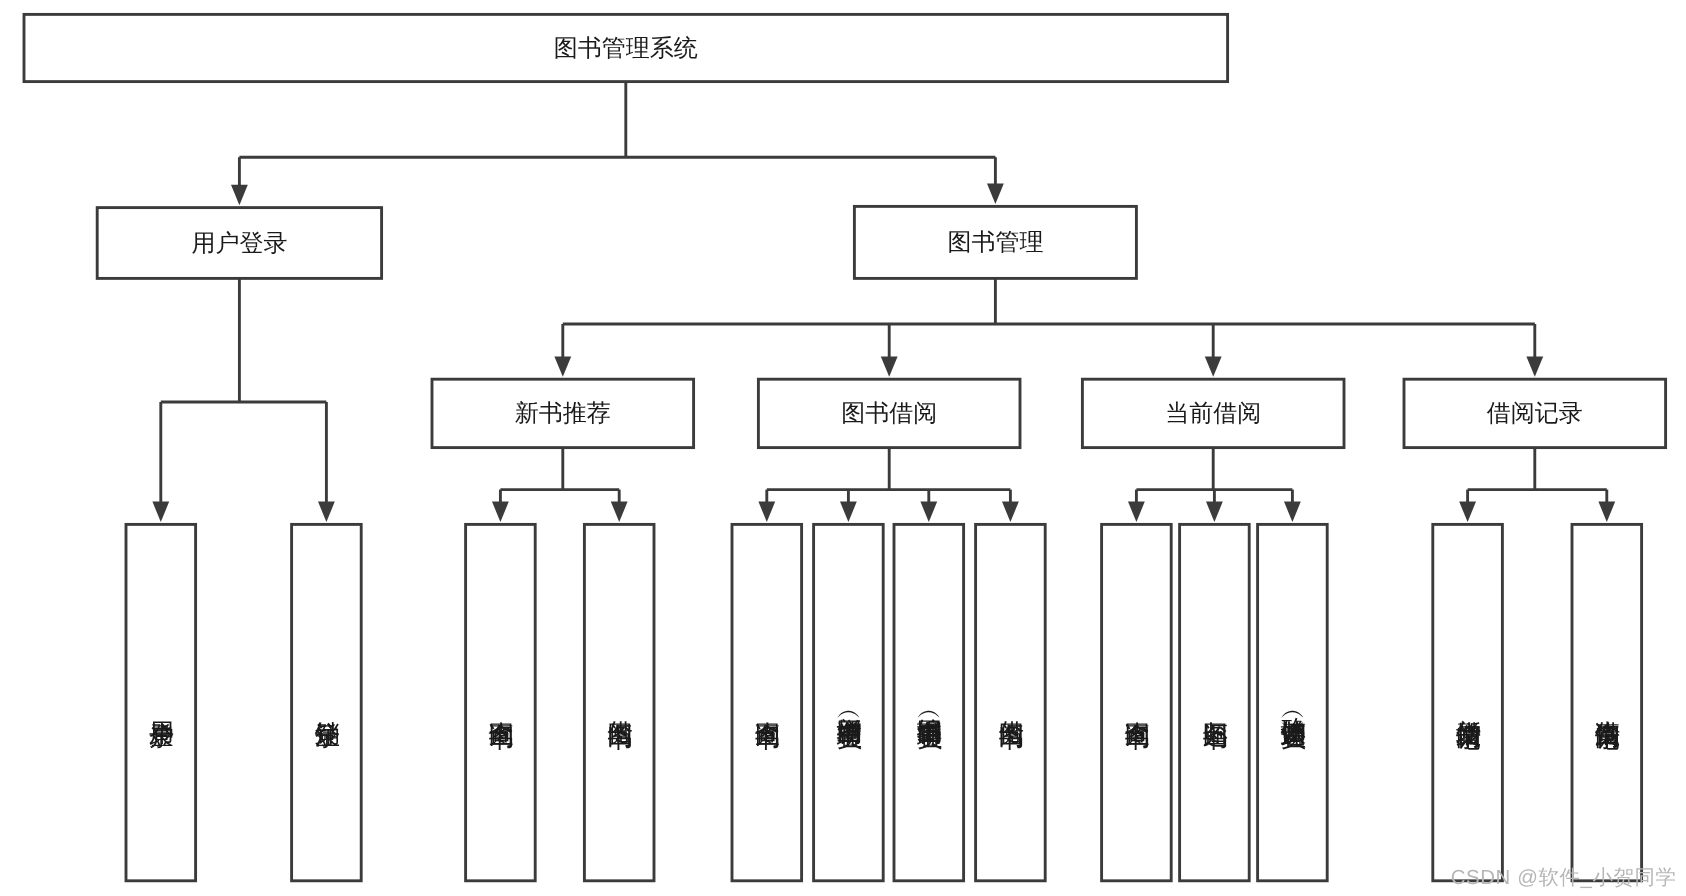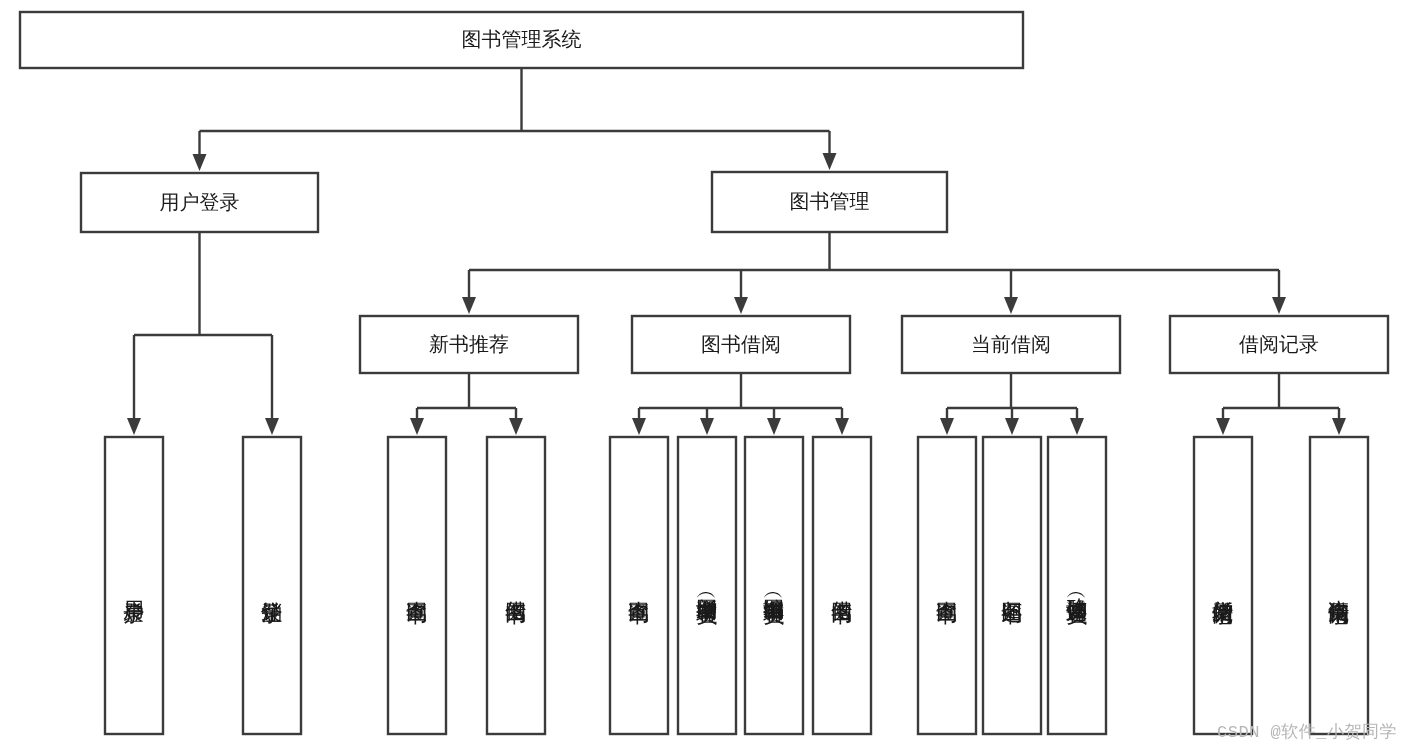--- a/index.html
+++ b/index.html
@@ -62,21 +62,21 @@
     align-items: center;
     justify-content: center;
     text-align: center;
     white-space: nowrap;
     user-select: none;
   }
   .watermark {
     position: absolute;
     right: 8px;
     bottom: 4px;
-    font-family: Liberation Mono, monospace;
+    font-family: Liberation Sans, sans-serif;
     font-size: 17px;
     color: #b6b6b6;
     letter-spacing: 0.5px;
     white-space: nowrap;
     margin-top: 32px;
   }
 </style>
 </head>
 <body>
 

